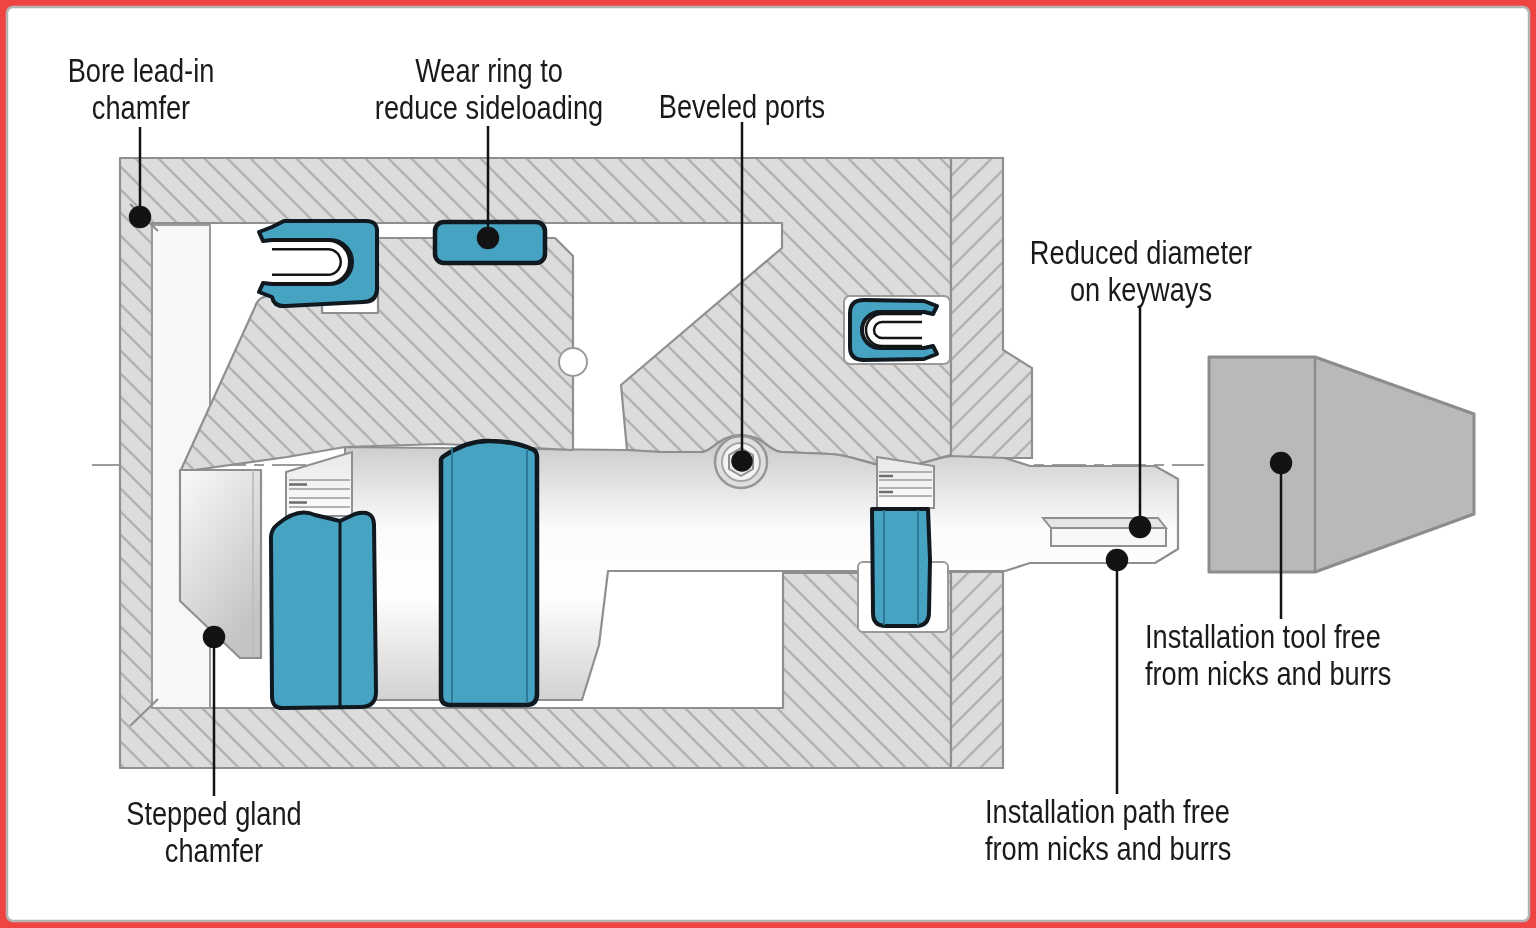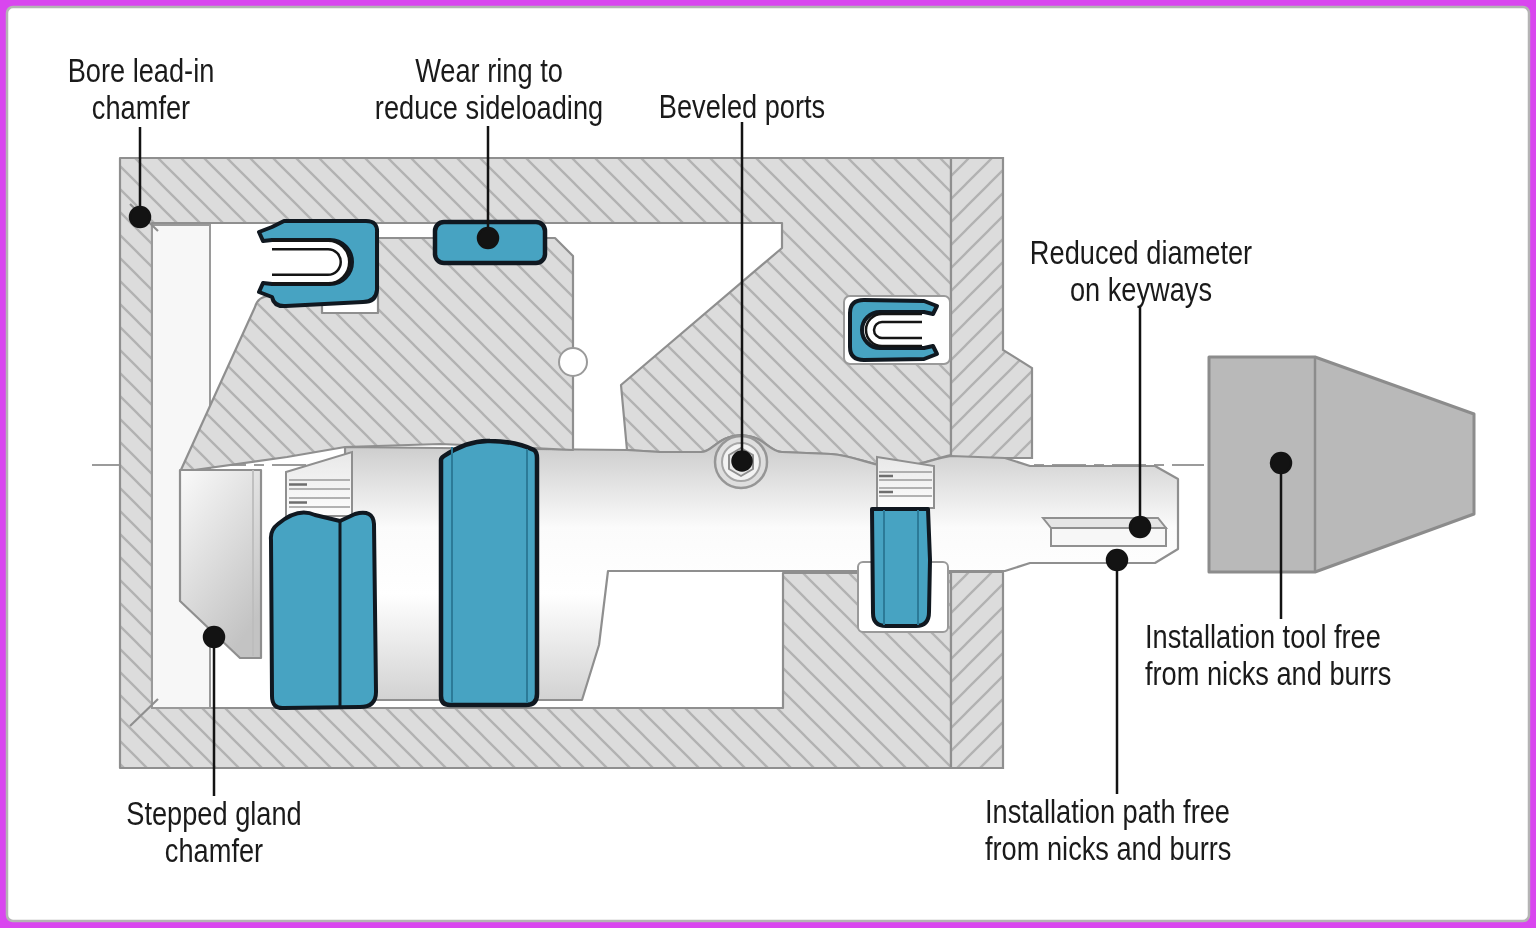--- a/index.html
+++ b/index.html
@@ -1,16 +1,16 @@
 <!DOCTYPE html>
 <html><head>
 <meta charset="utf-8">
 <style>
   html,body{margin:0;padding:0;background:#ffffff;}
-  #stage{position:relative;width:1536px;height:928px;background:#d946ef;overflow:hidden;
+  #stage{position:relative;width:1536px;height:928px;background:#ef4444;overflow:hidden;
          font-family:"Liberation Sans",sans-serif;}
   #stage svg{position:absolute;left:0;top:0;}
   .lbl{position:absolute;color:#1a1a1a;font-size:34px;line-height:37px;white-space:pre-line;
        transform:scaleX(0.80);letter-spacing:0px;}
   .lbl.center{text-align:center;transform-origin:50% 0;}
   .lbl.left{text-align:left;transform-origin:0 0;}
 </style>
 </head>
 <body>
 

